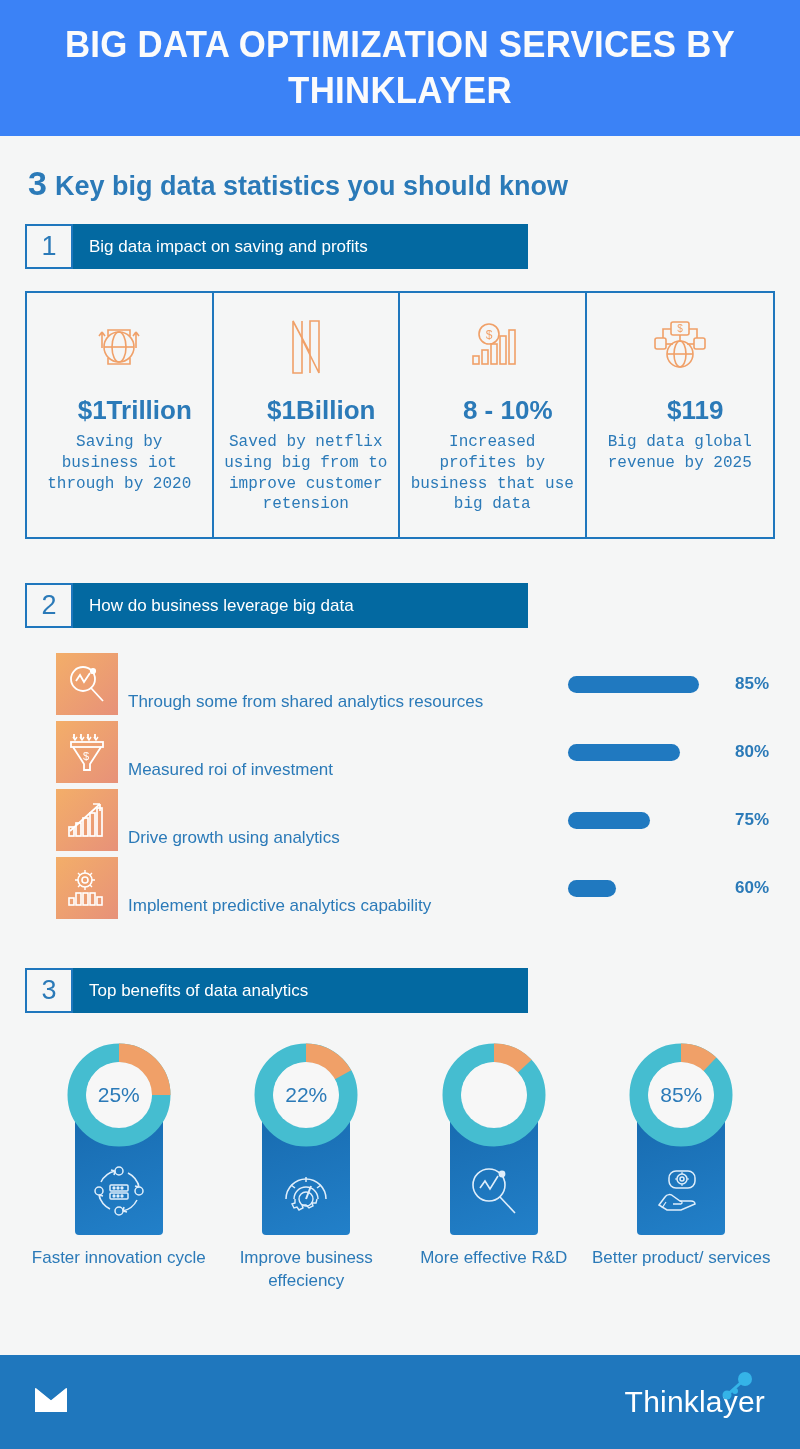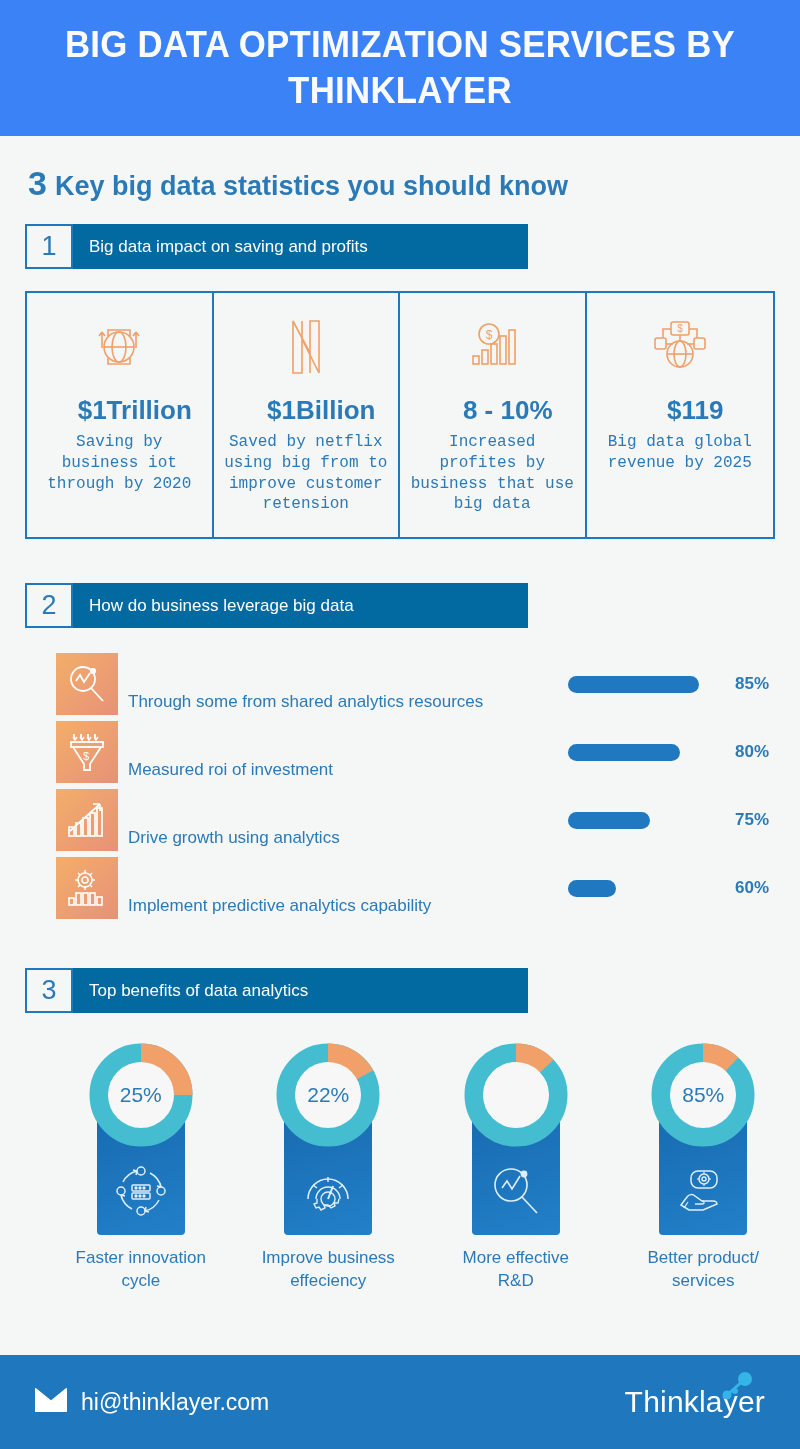--- a/index.html
+++ b/index.html
@@ -85,21 +85,21 @@
     background:linear-gradient(135deg,#f3ae69 0%,#e79179 100%);
     display:flex; align-items:center; justify-content:center;
   }
   .bar-label { flex:1; font-size:17px; color:#2b7ab8; padding-left:10px;margin-top:36px; }
   .bar-track { width:145px; min-width:145px; display:flex; align-items:center; }
   .bar-fill { height:17px; border-radius:9px; background:#2079c0; }
   .bar-pct { width:62px; min-width:62px; text-align:right; font-size:17px; font-weight:bold; color:#2b7ab8; padding-right:6px; }
 
   
   .donuts { margin-top:30px; display:grid; grid-template-columns:repeat(4,1fr); }
-  .donut-card { display:flex; flex-direction:column; align-items:center;margin-left:44px; }
+  .donut-card { display:flex; flex-direction:column; align-items:center; }
   .donut-stack { position:relative; width:104px; height:192px; }
   .donut-panel {
     position:absolute; left:8px; top:56px;
     width:88px; height:136px;
     background:linear-gradient(160deg,#1769ad 0%,#2280c9 100%);
     border-radius:0 0 4px 4px;
     display:flex; align-items:flex-end; justify-content:center;
     padding-bottom:16px;
   }
   .donut-ring { position:absolute; left:0; top:0; width:104px; height:104px; }
@@ -404,21 +404,20 @@
 
   <div class="footer">
     <div class="footer-left">
       <span>
         <svg width="32" height="24" viewBox="0 0 32 24">
           <rect x="0" y="0" width="32" height="24" fill="#ffffff"></rect>
           <path d="M0 0 L16 13 L32 0 Z" fill="#1f77bd"></path>
           <path d="M0 1 L16 14 L32 1" fill="none" stroke="#ffffff" stroke-width="2.6"></path>
         </svg>
       </span>
-      <span class="footer-email">hi@thinklayer.com</span>
     </div>
     <div class="logo">
       <span class="logo-text">Thinklayer</span>
       <svg width="56" height="40" viewBox="0 0 56 40" style="position:absolute; right:8px; top:-16px;">
         <circle cx="44" cy="10" r="7" fill="#35b4e8"></circle>
         <circle cx="26" cy="26" r="4.5" fill="#35b4e8"></circle>
         <circle cx="34" cy="22" r="3" fill="#35b4e8"></circle>
         <path d="M26 26 L44 10" stroke="#35b4e8" stroke-width="3" fill="none"></path>
       </svg>
     </div>

